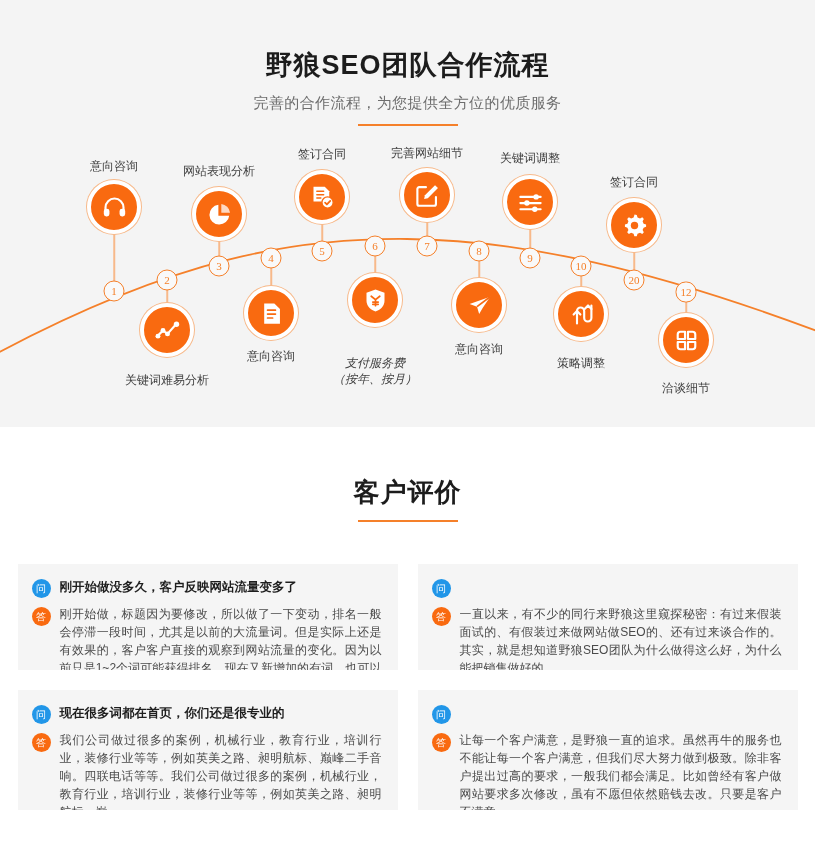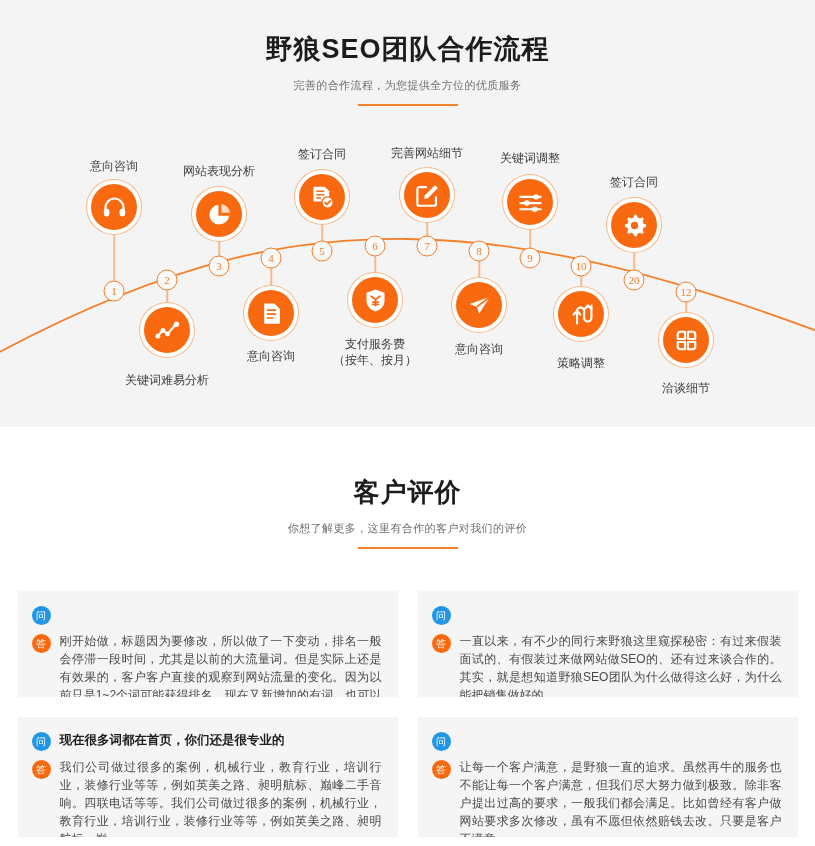--- a/index.html
+++ b/index.html
@@ -13,31 +13,31 @@
 
   
   .process-section {
     position: relative;
     width: 815px;
     height: 427px;
     background: #f4f4f4;
     overflow: hidden;
   }
 
-  .sec-head { position: relative; z-index: 5; padding-top: 32px; text-align: center; }
+  .sec-head { position: relative; z-index: 5; padding-top: 48px; text-align: center; }
   .sec-title {
     font-size: 27px;
     font-weight: bold;
     color: #1c1c1c;
     letter-spacing: 1px;
     line-height: 34px;
   }
   .sec-sub {
     margin-top: 12px;
-    font-size: 11px;
+    font-size: 15px;
     color: #6d6d6d;
     letter-spacing: .4px;
   }
   .sec-rule {
     width: 100px;
     height: 2px;
     background: #f5802a;
     margin: 11px auto 0;
   }
 
@@ -247,21 +247,21 @@
       <div class="node" style="left: 375px; top: 0px;">
         <div class="stem" style="top: 246px; height: 27px;"></div>
       </div>
       <div class="node big" style="left: 375px;">
         <div class="disc" style="top: 273px;">
           <svg viewBox="0 0 24 24">
             <path d="M12 2.2l8 3v7c0 5-4 8.2-8 9.6-4-1.4-8-4.6-8-9.6v-7z" fill="#fff"></path>
             <path d="M8.2 8.2l3.8 3 3.8-3M12 11.2v5.4M9.6 13.4h4.8M9.6 15.4h4.8" stroke="#f96a10" stroke-width="1.5" fill="none" stroke-linecap="round"></path>
           </svg>
         </div>
-        <div class="label" style="top: 336px;">支付服务费<br>（按年、按月）</div>
+        <div class="label" style="top: 355px; font-style: italic;">支付服务费<br>（按年、按月）</div>
       </div>
       <div class="numdot" style="left: 375px; top: 246px;">6</div>
       <div class="node" style="left: 427px; top: 0px;">
         <div class="stem" style="top: 222px; height: 24px;"></div>
       </div>
       <div class="node big" style="left: 427px;">
         <div class="disc" style="top: 168px;">
           <svg viewBox="0 0 24 24">
             <path fill="none" stroke="#fff" stroke-width="1.9" stroke-linecap="round" stroke-linejoin="round" d="M19.5 13.5v6a1.6 1.6 0 0 1-1.6 1.6H4.6A1.6 1.6 0 0 1 3 19.5V6.2a1.6 1.6 0 0 1 1.6-1.6h6"></path>
             <path d="M18.7 2.8l2.6 2.6-9 9-3.3.7.7-3.3z" fill="#fff"></path>
@@ -332,37 +332,37 @@
         <div class="disc" style="top: 313px;">
           <svg viewBox="0 0 24 24">
             <path fill="none" stroke="#fff" stroke-width="1.9" stroke-linecap="round" stroke-linejoin="round" d="M10.7 4.2H6.6A2.4 2.4 0 0 0 4.2 6.6v4.1h6.5z"></path>
             <path fill="none" stroke="#fff" stroke-width="1.9" stroke-linecap="round" stroke-linejoin="round" d="M13.3 4.2h4.1a2.4 2.4 0 0 1 2.4 2.4v4.1h-6.5z"></path>
             <path fill="none" stroke="#fff" stroke-width="1.9" stroke-linecap="round" stroke-linejoin="round" d="M10.7 13.3H4.2v4.1a2.4 2.4 0 0 0 2.4 2.4h4.1z"></path>
             <path fill="none" stroke="#fff" stroke-width="1.9" stroke-linecap="round" stroke-linejoin="round" d="M13.3 13.3h6.5v4.1a2.4 2.4 0 0 1-2.4 2.4h-4.1z"></path>
           </svg>
         </div>
         <div class="label" style="top: 380px;">洽谈细节</div>
       </div>
-      <div class="numdot" style="left: 686px; top: 292px;">12</div>
+      <div class="numdot" style="left: 686px; top: 292px; border-radius: 10px;">12</div>
     </div>
 
 </section>
 
 <section class="reviews-section">
 
   <div class="sec-head">
     <div class="sec-title">客户评价</div>
-    <div class="sec-sub">你想了解更多，这里有合作的客户对我们的评价</div>
     <div class="sec-rule"></div>
   </div>
 
   <div class="cards" id="cards">
       <div class="card">
         <div class="qa-row">
           <div class="badge q">问</div>
+          <div class="q-text">刚开始做没多久，客户反映网站流量变多了</div>
         </div>
         <div class="qa-row">
           <div class="badge a">答</div>
           <div class="a-text">刚开始做，标题因为要修改，所以做了一下变动，排名一般会停滞一段时间，尤其是以前的大流量词。但是实际上还是有效果的，客户客户直接的观察到网站流量的变化。因为以前只是1~2个词可能获得排名，现在又新增加的有词，也可以拓展更</div>
         </div>
       </div>
       <div class="card">
         <div class="qa-row">
           <div class="badge q">问</div>
         </div>

